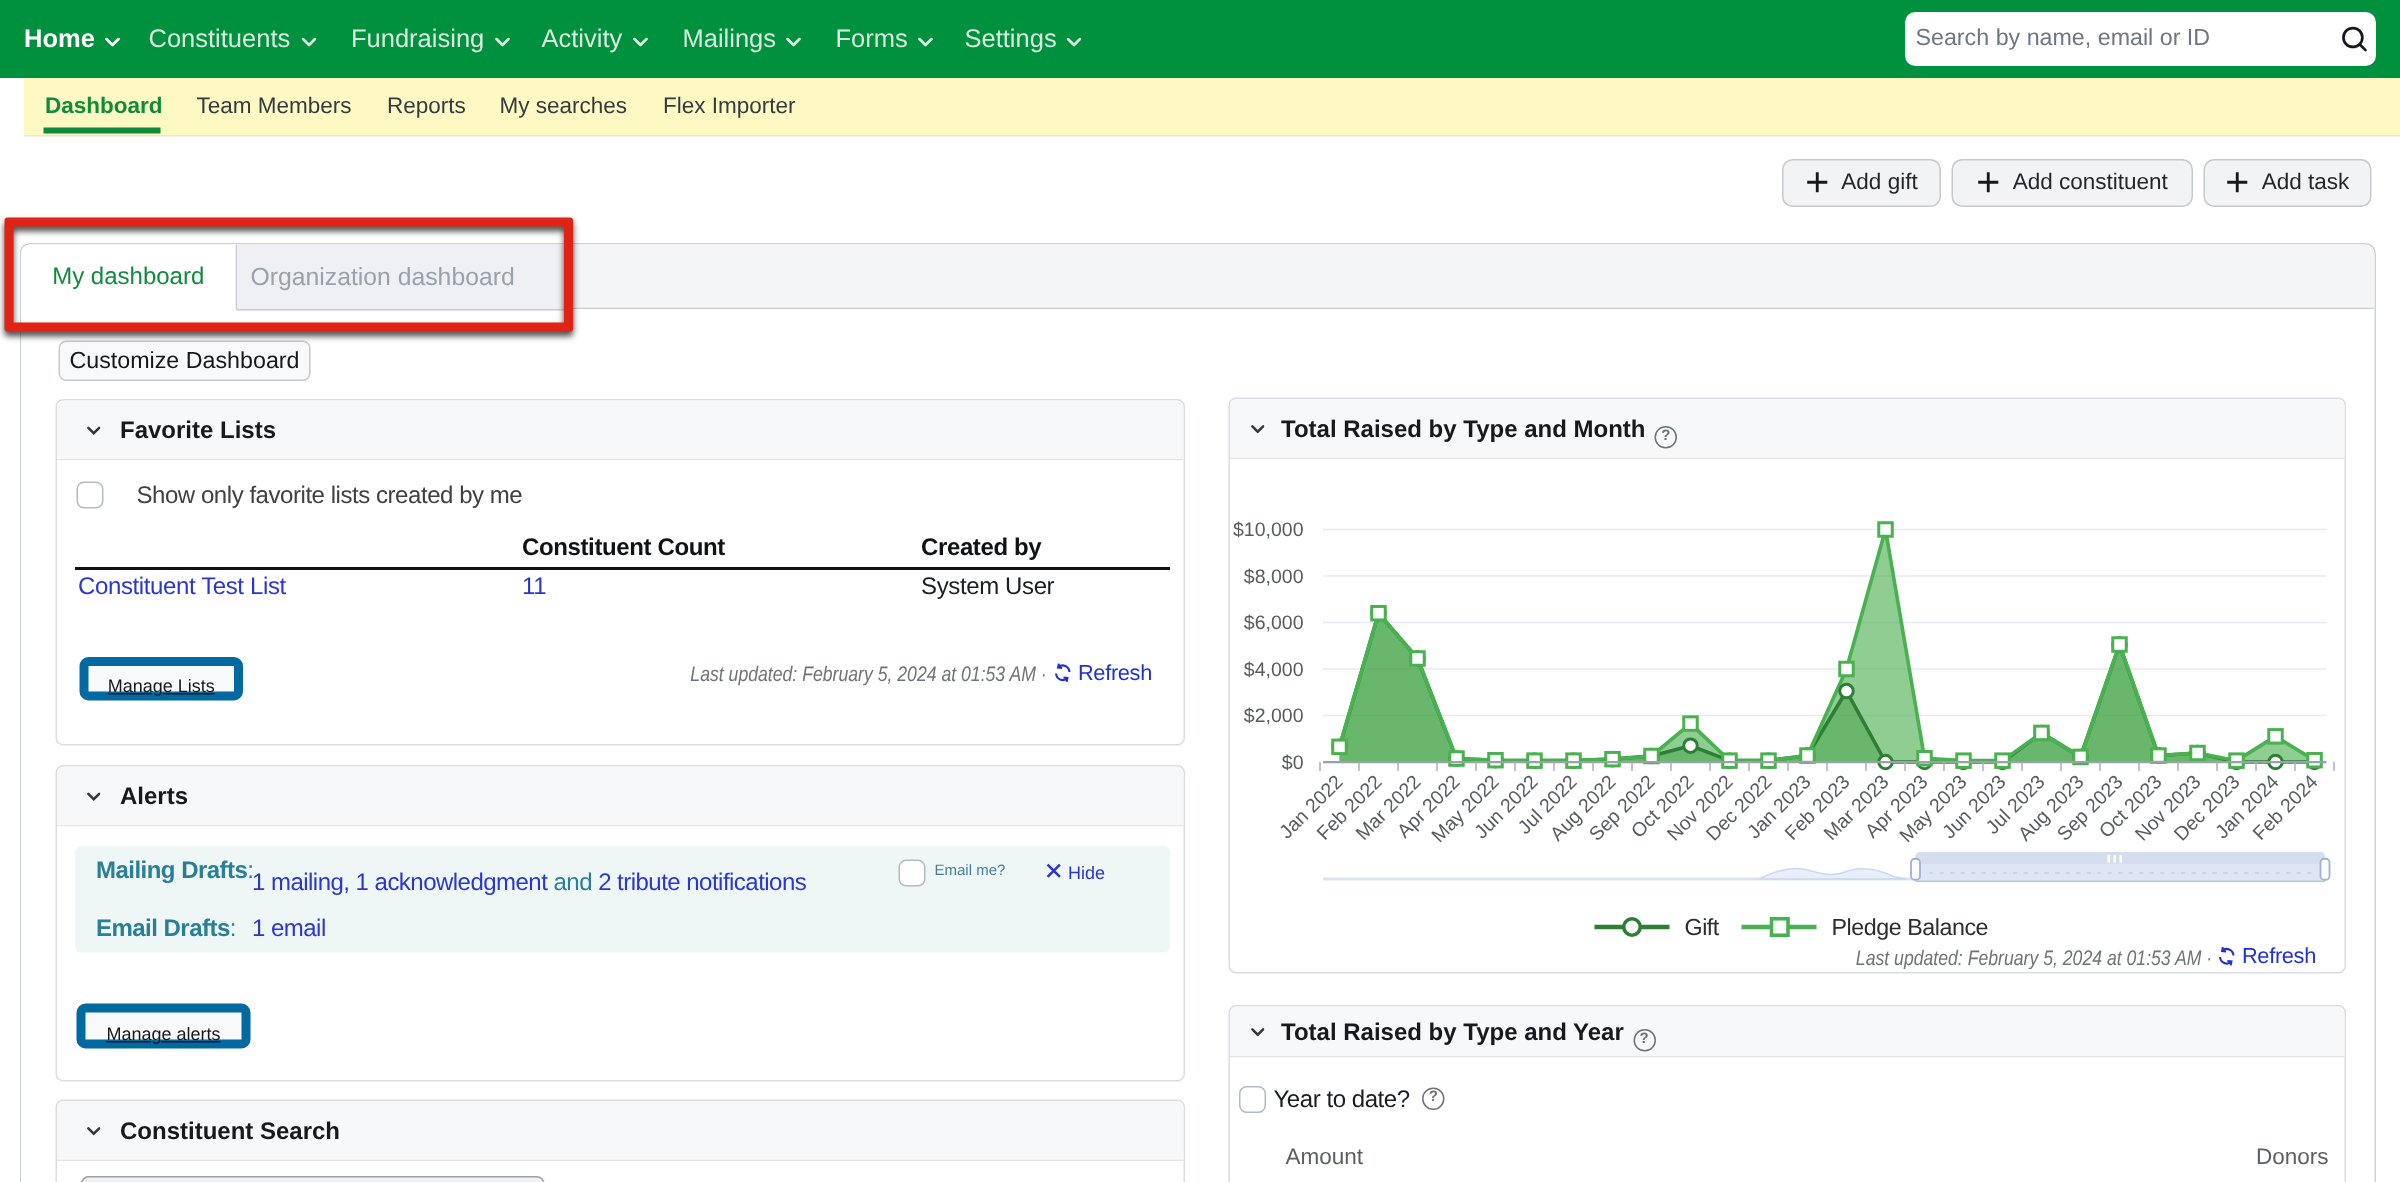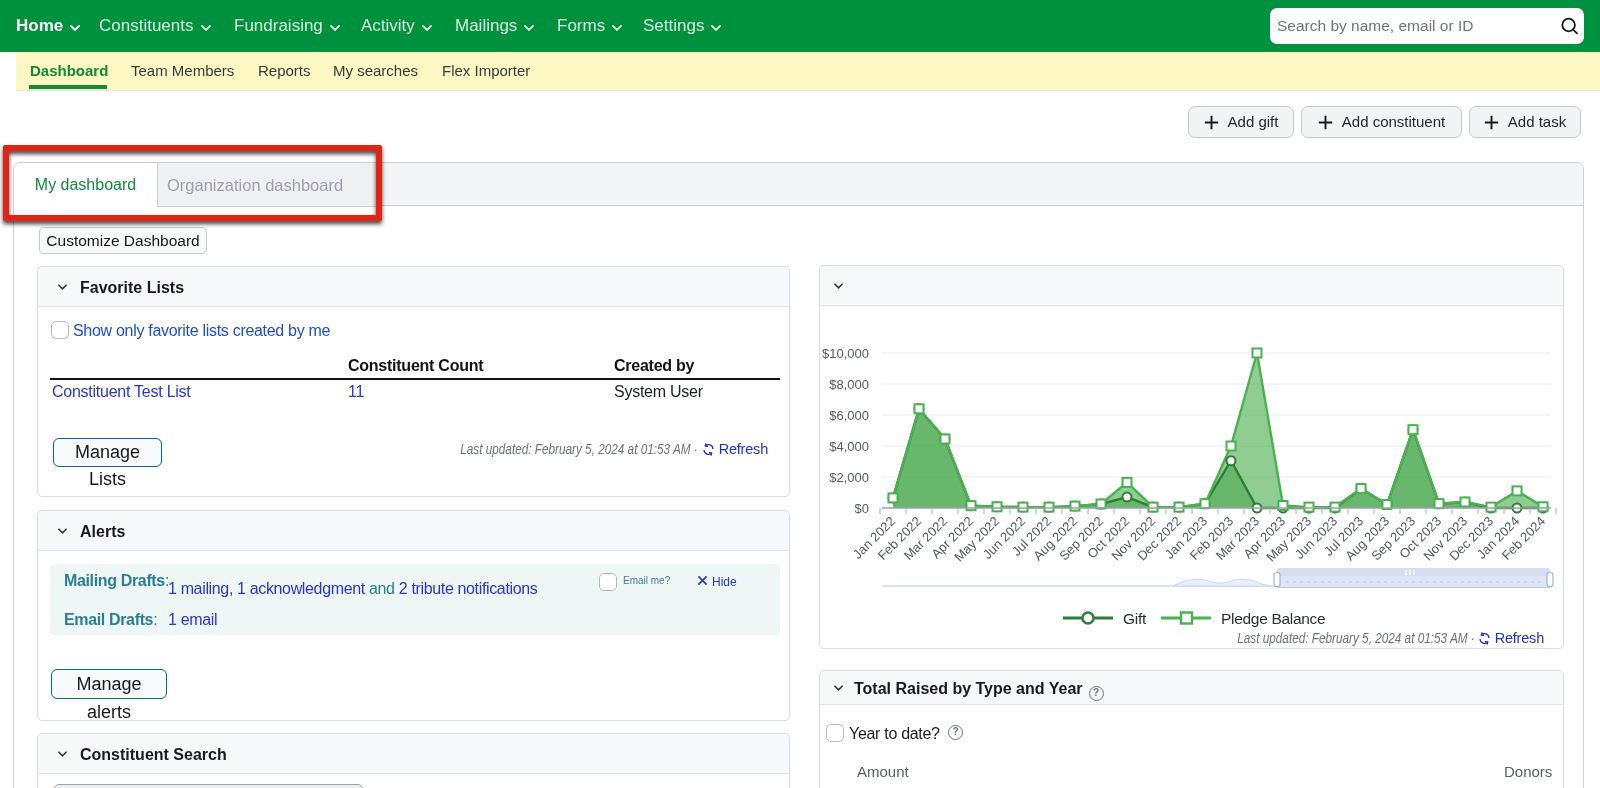--- a/index.html
+++ b/index.html
@@ -28,21 +28,21 @@
   .tab2 { position:absolute; left:144px; top:0; width:220px; height:44px; background:#eef0f3; border-right:1px solid #ced3da; border-bottom:1px solid #c9ced6; color:#9aa1ab; font-size:16.5px; line-height:44px; padding-left:9px; }
   .redbox { position:absolute; left:3px; top:145px; width:379px; height:76px; border:6px solid #e02314; border-radius:2px; filter:drop-shadow(0px 3px 2px rgba(15,15,15,0.78)); }
   .custbtn { position:absolute; left:39px; top:227px; width:168px; height:27px; background:#f8f9fa; border:1px solid #c6cacf; border-radius:5px; font-size:15.5px; color:#16181b; line-height:25px; text-align:center; }
   
   .card { position:absolute; background:#fff; border:1px solid #d9dce0; border-radius:5px; }
   .cardhead { position:absolute; left:0; top:0; right:0; height:40px; background:#f7f8f9; border-bottom:1px solid #e2e4e8; border-radius:5px 5px 0 0; }
   .cardhead .title { position:absolute; top:0; height:40px; line-height:41px; font-size:16px; font-weight:bold; color:#16191d; white-space:nowrap; }
   .cardhead svg.cv { position:absolute; top:17px; }
   .qicon { display:inline-block; width:15px; height:15px; border:1.3px solid #6d737b; border-radius:50%; color:#6d737b; font-size:10px; font-weight:bold; text-align:center; line-height:12.5px; vertical-align:-2px; margin-left:6px; }
   .checkbox { position:absolute; width:18px; height:18px; background:#fff; border:1.5px solid #b4bac2; border-radius:5px; }
-  .gbtn { position:absolute; background:#f8f9fa; border:1px solid #0369a1; border-radius:6px; font-size:18px; color:#16181b; text-align:center; }
+  .gbtn { position:absolute; background:#f8f9fa; border:6px solid #0369a1; border-radius:6px; font-size:12px; color:#16181b; text-align:center;text-decoration:underline; }
   a.blue { color:#2b35cf; text-decoration:none; }
   .updated { position:absolute; font-style:italic; font-size:14px; color:#6e737a; white-space:nowrap; transform:scaleX(0.84); transform-origin:right center; }
   .refresh { position:absolute; font-size:14.5px; color:#2130d6; white-space:nowrap; font-weight:normal; letter-spacing:-0.2px; }
   
   .fl-table { position:absolute; left:12px; top:86px; width:730px; font-size:16px; letter-spacing:-0.25px; }
   .fl-table .hrow { height:27px; border-bottom:2.5px solid #101214; position:relative; }
   .fl-table .hrow div { font-weight:bold; color:#101214; }
   .fl-row { position:relative; height:22px; }
   .fl-c1 { position:absolute; left:2px; }
   .fl-c2 { position:absolute; left:298px; }
@@ -119,21 +119,21 @@
 <div class="custbtn">Customize Dashboard</div>
 
 <div class="card" style="left:37px; top:266px; width:753px; height:231px;">
   <div class="cardhead">
     <svg class="cv" viewBox="0 0 10 6" width="9" height="6" style="left:20px;">
         <path d="M1 1 L5 5 L9 1" fill="none" stroke="#33373c" stroke-width="1.8" stroke-linecap="round"></path>
       </svg>
     <span class="title" style="left:42px;">Favorite Lists</span>
   </div>
   <div class="checkbox" style="left:13px; top:54px;"></div>
-  <span class="abs" style="left:35px; top:55px; font-size:16px; color:#1d4ed8; letter-spacing:-0.3px;">Show only favorite lists created by me</span>
+  <span class="abs" style="left:53px; top:55px; font-size:16px; color:#404040; letter-spacing:-0.3px;">Show only favorite lists created by me</span>
   <div class="fl-table">
     <div class="hrow">
         <div class="fl-c2" style="top:4px;">Constituent Count</div>
         <div class="fl-c3" style="top:4px;">Created by</div>
       </div>
     <div class="fl-row" style="margin-top:3px;">
         <a class="blue fl-c1" href="#">Constituent Test List</a>
         <a class="blue fl-c2" href="#">11</a>
         <span class="fl-c3" style="color:#1a1d21;">System User</span>
       </div>
@@ -174,20 +174,21 @@
     <span class="title" style="left:42px;">Constituent Search</span>
   </div>
   <div class="abs" style="left:16px; top:50px; width:309px; height:10px; background:#eef0f2; border:1px solid #9aa1a9; border-radius:6px;"></div>
 </div>
 
 <div class="card" style="left:819px; top:265px; width:745px; height:384px;">
   <div class="cardhead">
     <svg class="cv" viewBox="0 0 10 6" width="9" height="6" style="left:14px;">
         <path d="M1 1 L5 5 L9 1" fill="none" stroke="#33373c" stroke-width="1.8" stroke-linecap="round"></path>
       </svg>
+    <span class="title" style="left:34px;">Total Raised by Type and Month<span class="qicon">?</span></span>
   </div>
   <svg class="chartsvg" width="747" height="384" viewBox="0 0 747 384">
 <line x1="62" y1="211.0" x2="731" y2="211.0" stroke="#e7eaf1" stroke-width="1"></line>
 <line x1="62" y1="180.0" x2="731" y2="180.0" stroke="#e7eaf1" stroke-width="1"></line>
 <line x1="62" y1="149.0" x2="731" y2="149.0" stroke="#e7eaf1" stroke-width="1"></line>
 <line x1="62" y1="118.0" x2="731" y2="118.0" stroke="#e7eaf1" stroke-width="1"></line>
 <line x1="62" y1="87.0" x2="731" y2="87.0" stroke="#e7eaf1" stroke-width="1"></line>
 
 <text x="49" y="246.5" text-anchor="end" class="ax">$0</text>
 <text x="49" y="215.5" text-anchor="end" class="ax">$2,000</text>

